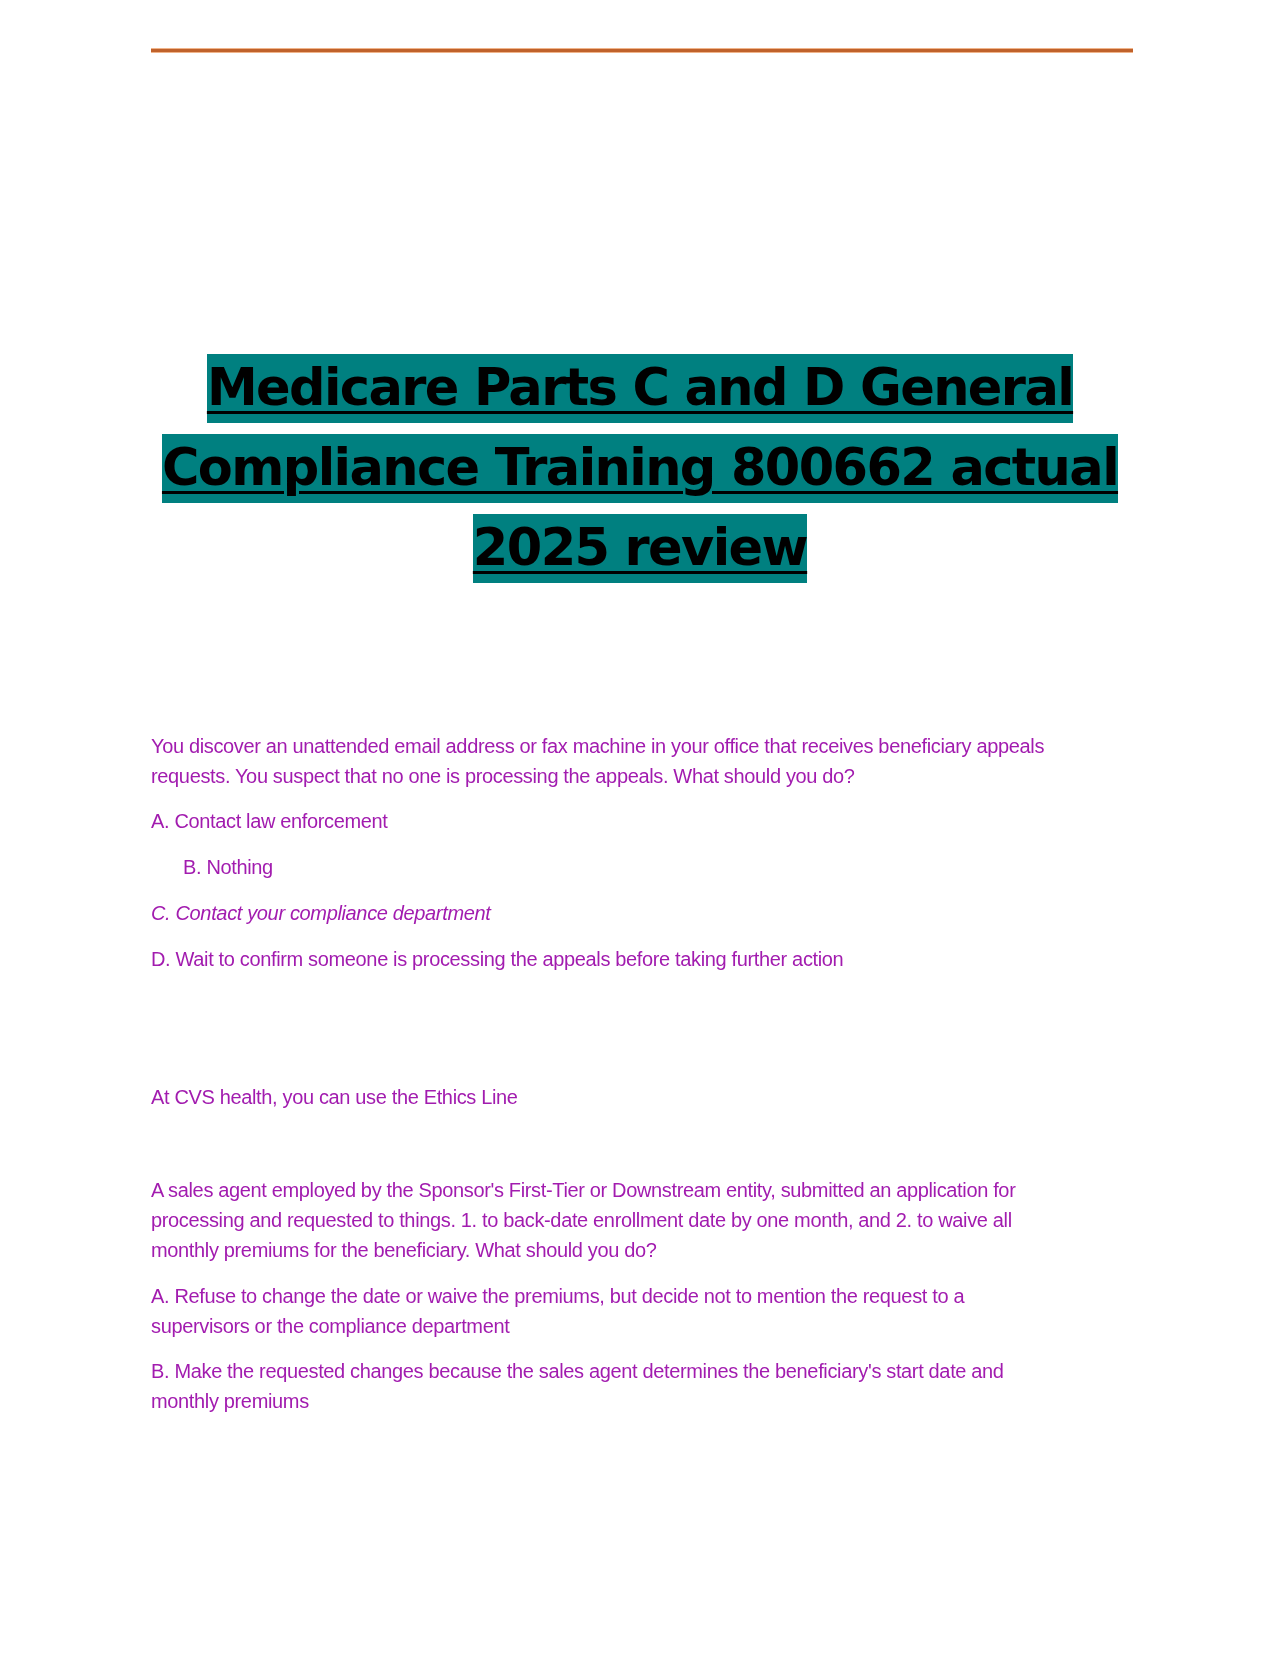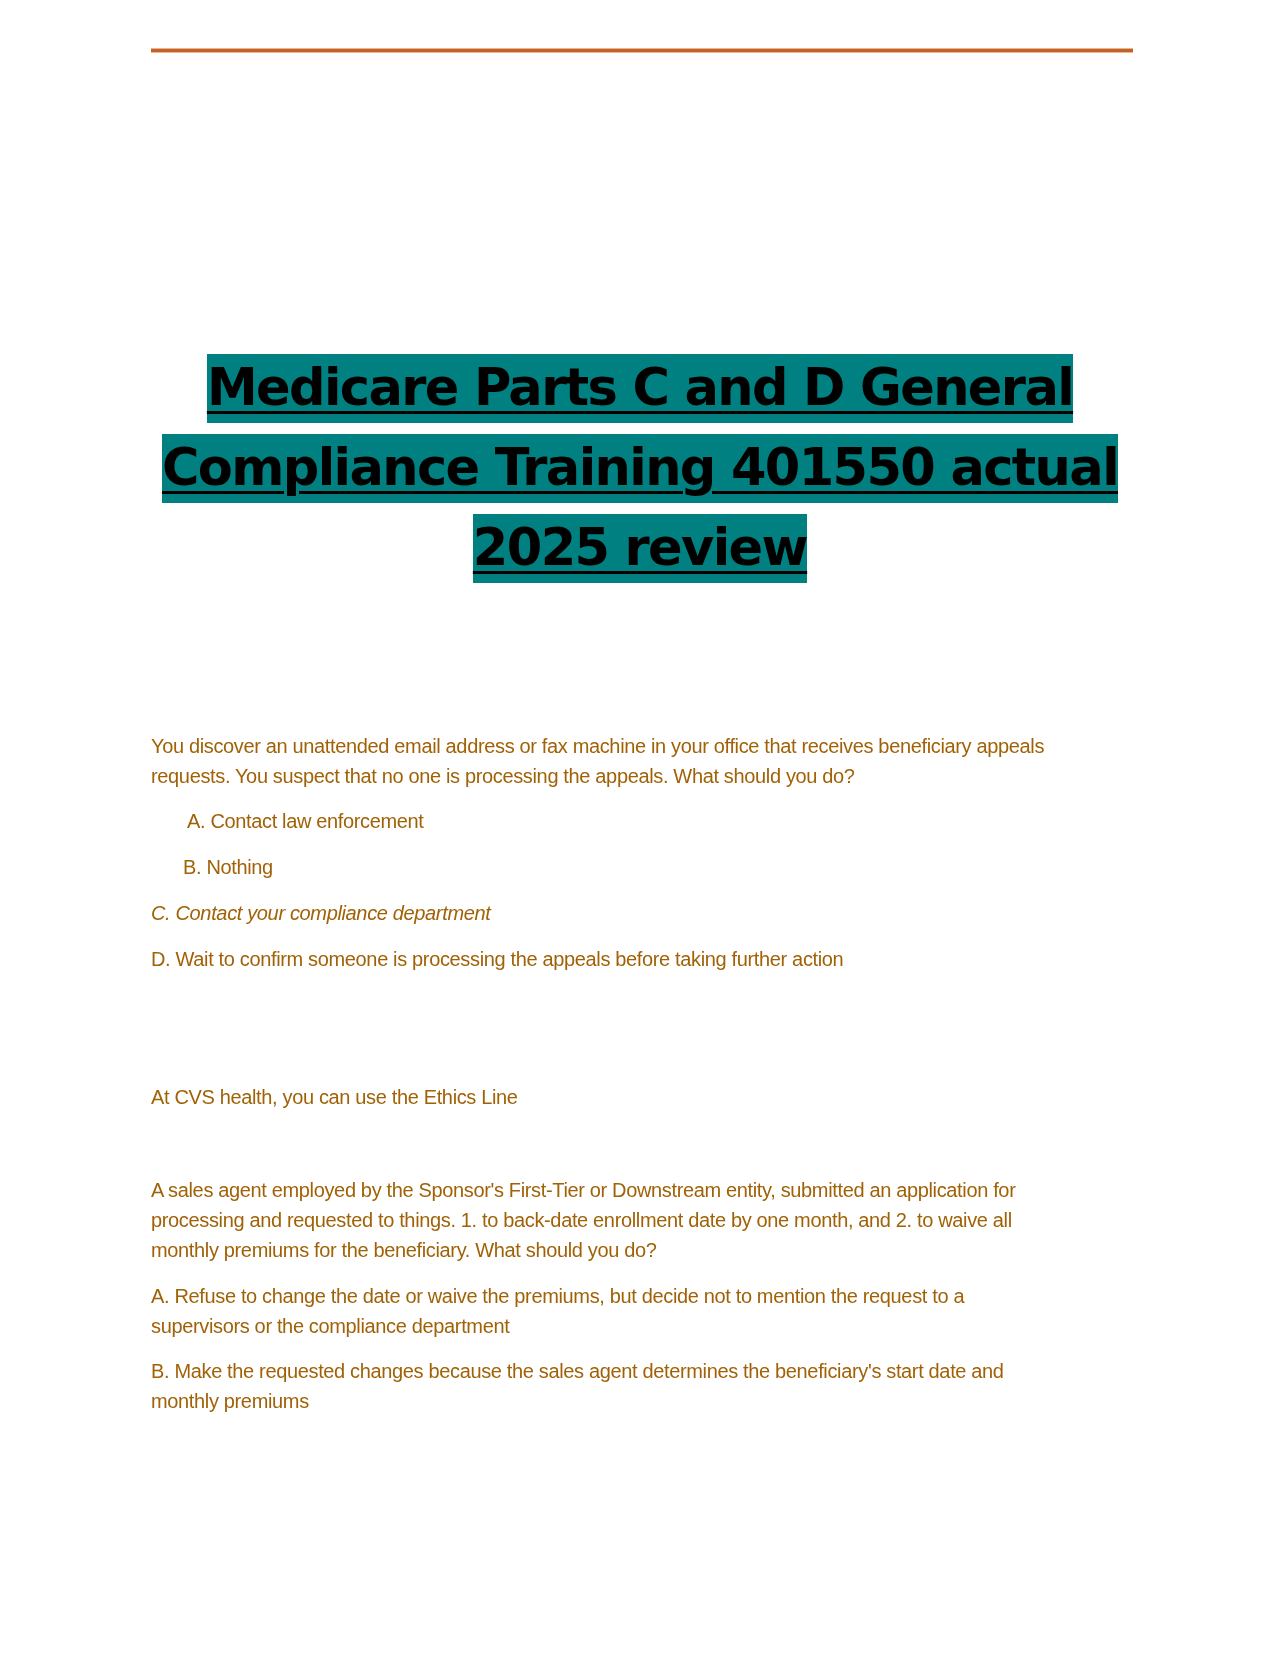--- a/index.html
+++ b/index.html
@@ -54,44 +54,44 @@
       text-underline-offset: 6px;
       padding: 4px 0 6px 0;
     }
     .body-text {
       position: absolute;
       left: 151px;
       width: 990px;
       font-family: "Liberation Sans", sans-serif;
       font-size: 20px;
       line-height: 30px;
-      color: #a16207;
+      color: #a21caf;
       letter-spacing: -0.35px;
     }
     .para { margin: 0; }
   </style>
 </head>
 <body>
 
 <div class="page">
 
   <div class="header-rule"></div>
 
   <div class="title-block">
     <div class="title-line"><span>Medicare Parts C and D General</span></div>
-    <div class="title-line"><span>Compliance Training 401550 actual</span></div>
+    <div class="title-line"><span>Compliance Training 800662 actual</span></div>
     <div class="title-line"><span>2025 review</span></div>
   </div>
 
   <div class="body-text" style="top:731px;">
     <p class="para">You discover an unattended email address or fax machine in your office that receives beneficiary appeals</p>
     <p class="para">requests. You suspect that no one is processing the appeals. What should you do?</p>
   </div>
 
-  <div class="body-text" style="top:806px;margin-left:36px;">A. Contact law enforcement</div>
+  <div class="body-text" style="top:806px;">A. Contact law enforcement</div>
   <div class="body-text" style="top:852px;margin-left:32px;">B. Nothing</div>
   <div class="body-text" style="top:898px;font-style:italic;">C. Contact your compliance department</div>
   <div class="body-text" style="top:944px;">D. Wait to confirm someone is processing the appeals before taking further action</div>
 
   <div class="body-text" style="top:1082px;">At CVS health, you can use the Ethics Line</div>
 
   <div class="body-text" style="top:1175px;">
     <p class="para">A sales agent employed by the Sponsor's First-Tier or Downstream entity, submitted an application for</p>
     <p class="para">processing and requested to things. 1. to back-date enrollment date by one month, and 2. to waive all</p>
     <p class="para">monthly premiums for the beneficiary. What should you do?</p>

